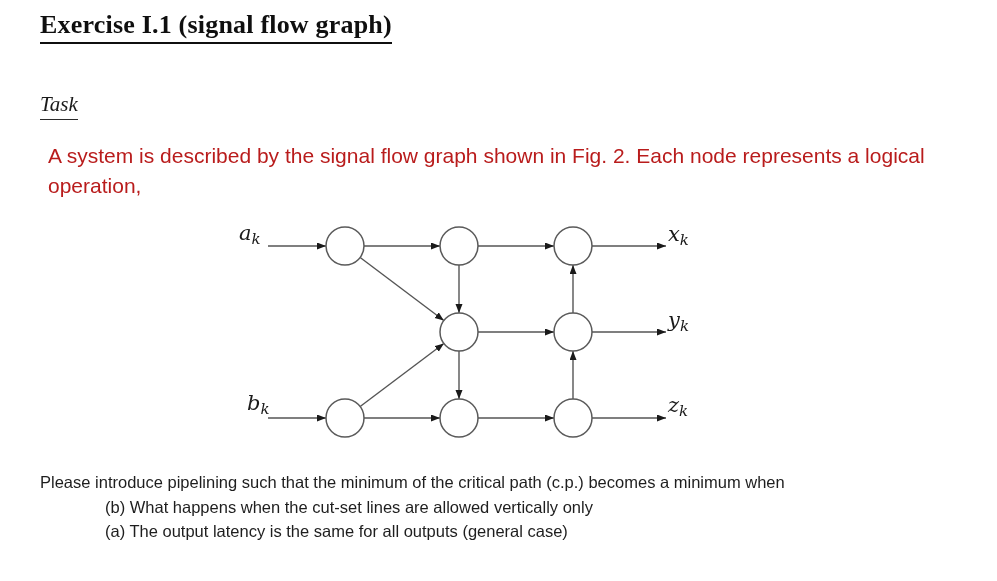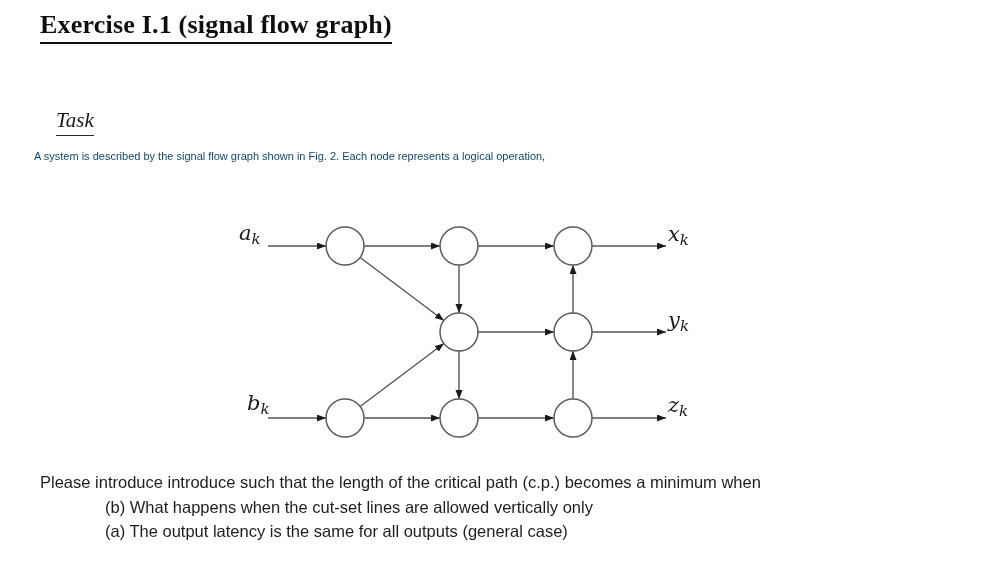--- a/index.html
+++ b/index.html
@@ -29,29 +29,29 @@
     position: absolute;
     left: 40px;
     top: 92px;
     font-family: "Liberation Serif", serif;
     font-style: italic;
     font-weight: normal;
     font-size: 21px;
     color: #1a1a1a;
     border-bottom: 1.5px solid #2a2a2a;
     padding-bottom: 2px;
-    margin: 16px;
+    margin: 0;
   }
   .intro {
     position: absolute;
-    left: 34px;
+    left: 48px;
     top: 141px;
-    font-size: 11px;
+    font-size: 21px;
     line-height: 30px;
-    color: #0c4a6e;
+    color: #b91c1c;
   }
   .figure-svg {
     position: absolute;
     left: 0;
     top: 0;
     width: 997px;
     height: 581px;
   }
   .instructions {
     position: absolute;
@@ -122,18 +122,18 @@
     <g id="sfg-labels">
         <text x="239" y="240" class="flow-label"><tspan>a</tspan><tspan class="sub" dy="4">k</tspan></text>
         <text x="247" y="410" class="flow-label"><tspan>b</tspan><tspan class="sub" dy="4">k</tspan></text>
         <text x="668" y="241" class="flow-label"><tspan>x</tspan><tspan class="sub" dy="4">k</tspan></text>
         <text x="668" y="327" class="flow-label"><tspan>y</tspan><tspan class="sub" dy="4">k</tspan></text>
         <text x="668" y="412" class="flow-label"><tspan>z</tspan><tspan class="sub" dy="4">k</tspan></text>
       </g>
   </svg>
 
   <div class="instructions">
-    <div>Please introduce introduce such that the length of the critical path (c.p.) becomes a minimum when</div>
+    <div>Please introduce pipelining such that the minimum of the critical path (c.p.) becomes a minimum when</div>
     <div class="item">(b) What happens when the cut-set lines are allowed vertically only</div>
     <div class="item">(a) The output latency is the same for all outputs (general case)</div>
   </div>
 
 </div>
 
 </body></html>

